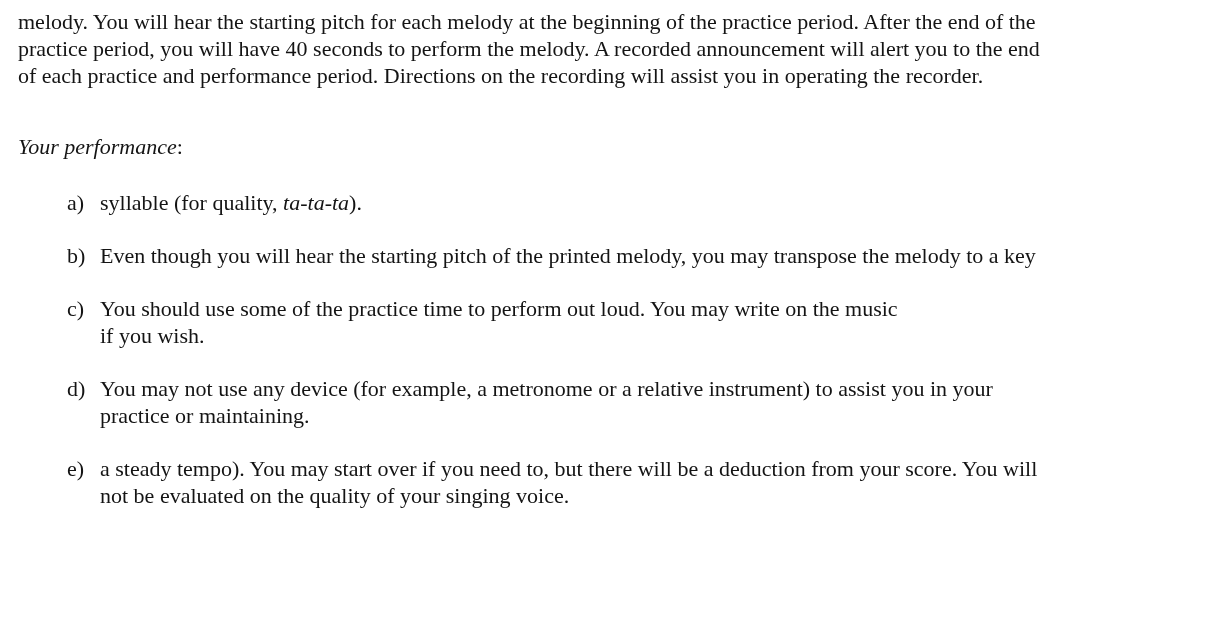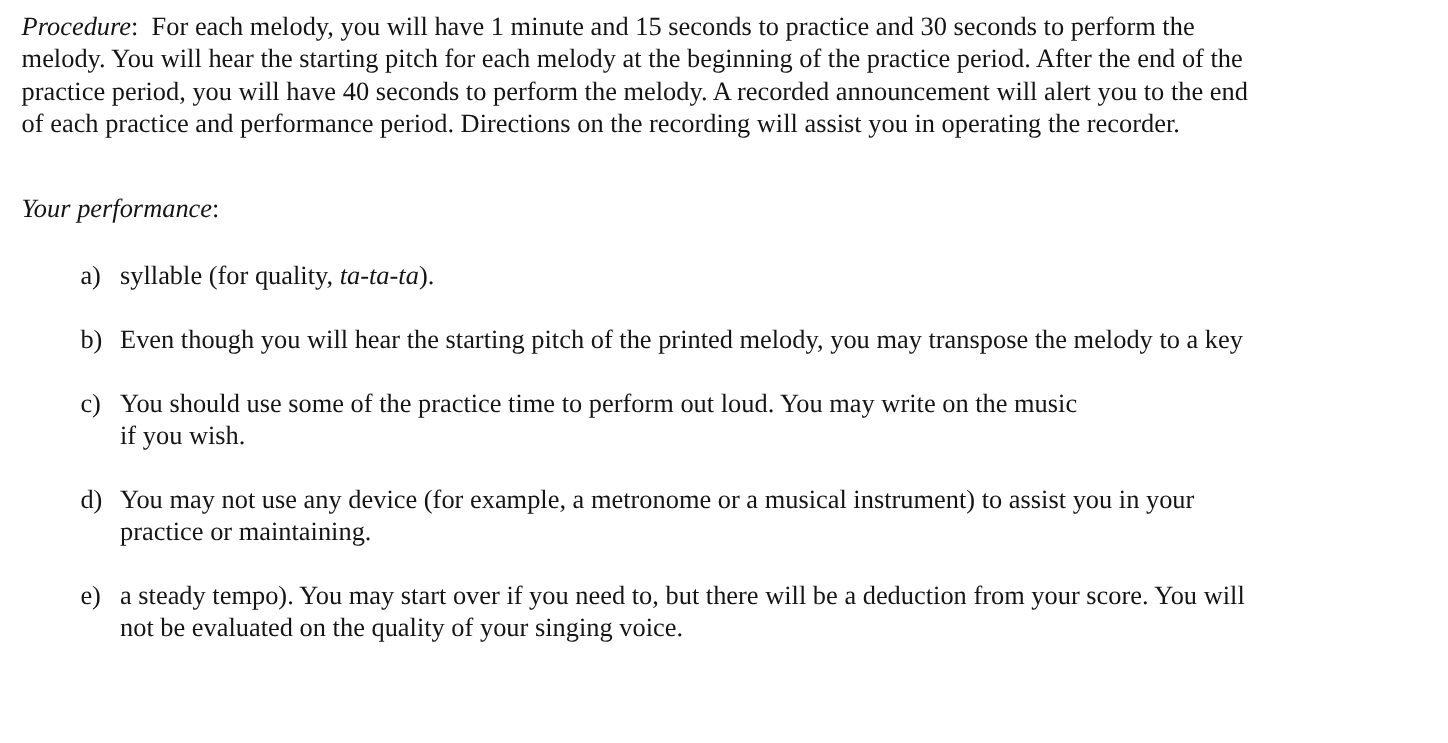--- a/index.html
+++ b/index.html
@@ -31,21 +31,20 @@
     left: 49px;                
     top: 0;
     line-height: 27px;
   }
 </style>
 </head>
 <body>
 
 <div class="doc">
   <div class="para">
-      <div class="line"><em>Procedure</em><span>:  For each melody, you will have 1 minute and 15 seconds to practice and 30 seconds to perform the</span></div>
       <div class="line"><span>melody. You will hear the starting pitch for each melody at the beginning of the practice period. After the end of the</span></div>
       <div class="line"><span>practice period, you will have 40 seconds to perform the melody. A recorded announcement will alert you to the end</span></div>
       <div class="line"><span>of each practice and performance period. Directions on the recording will assist you in operating the recorder.</span></div>
     </div>
   <div class="heading">
       <div class="line"><em>Your performance</em><span>:</span></div>
     </div>
   <div class="list">
       <div class="item">
         <span class="item-label">a)</span>
@@ -62,21 +61,21 @@
       <div class="item">
         <span class="item-label">c)</span>
         <div class="item-body">
           <div class="line"><span>You should use some of the practice time to perform out loud. You may write on the music</span></div>
           <div class="line"><span>if you wish.</span></div>
         </div>
       </div>
       <div class="item">
         <span class="item-label">d)</span>
         <div class="item-body">
-          <div class="line"><span>You may not use any device (for example, a metronome or a musical instrument) to assist you in your</span></div>
+          <div class="line"><span>You may not use any device (for example, a metronome or a relative instrument) to assist you in your</span></div>
           <div class="line"><span>practice or maintaining.</span></div>
         </div>
       </div>
       <div class="item">
         <span class="item-label">e)</span>
         <div class="item-body">
           <div class="line"><span>a steady tempo). You may start over if you need to, but there will be a deduction from your score. You will</span></div>
           <div class="line"><span>not be evaluated on the quality of your singing voice.</span></div>
         </div>
       </div>

